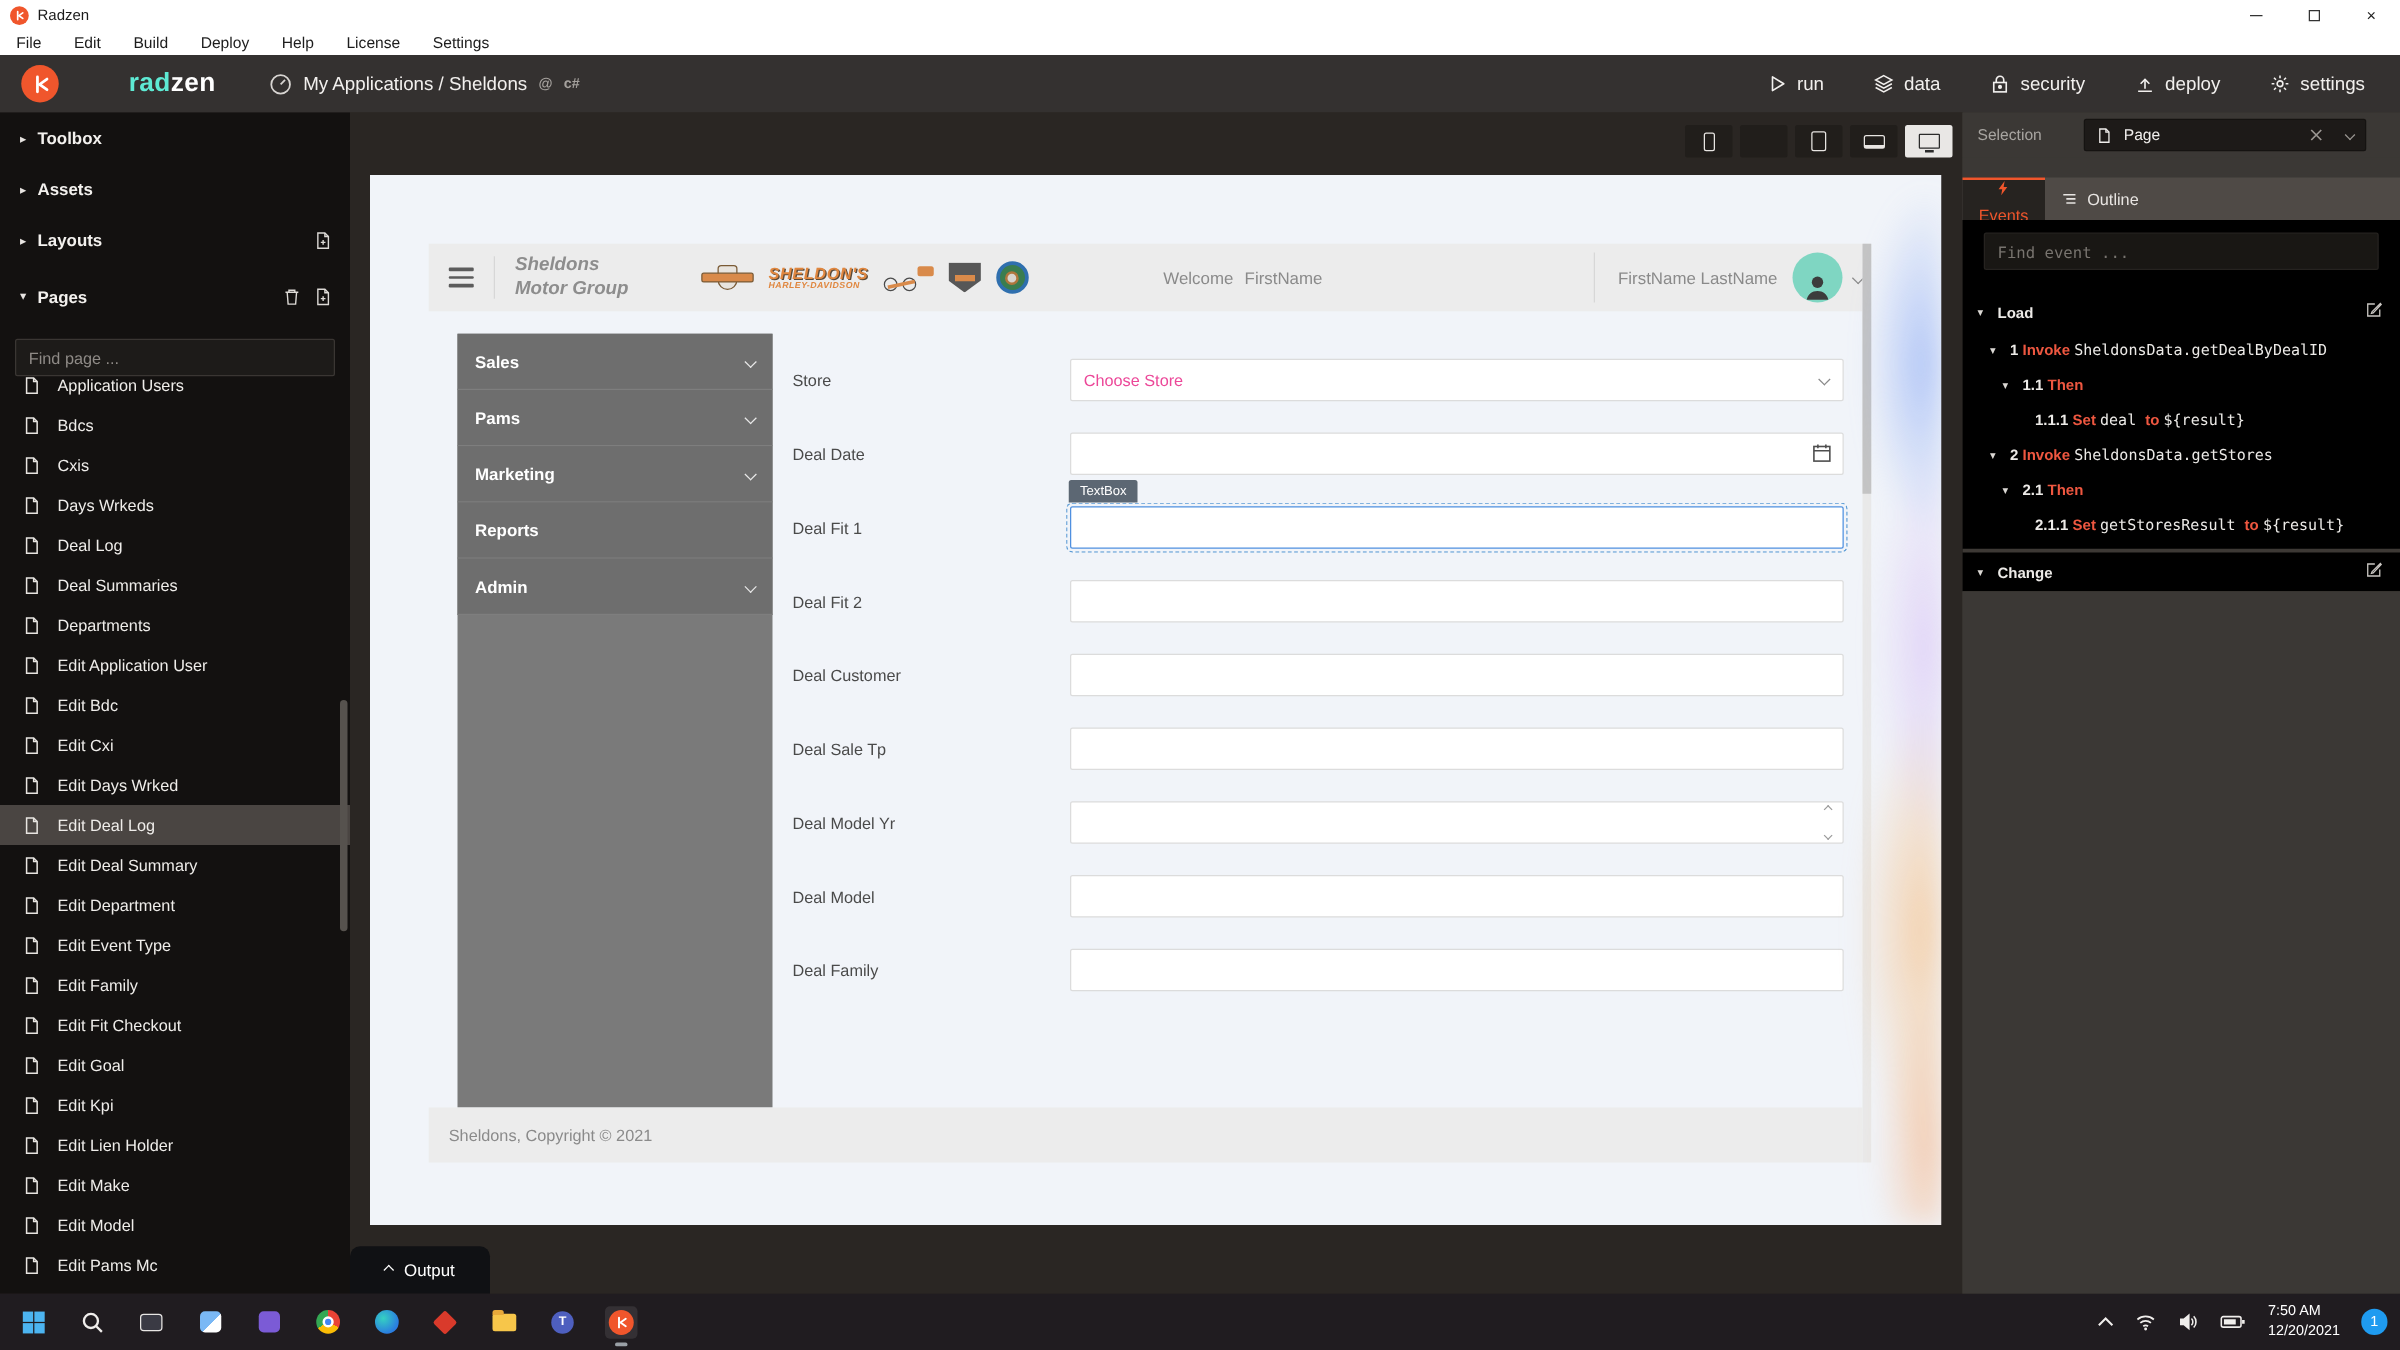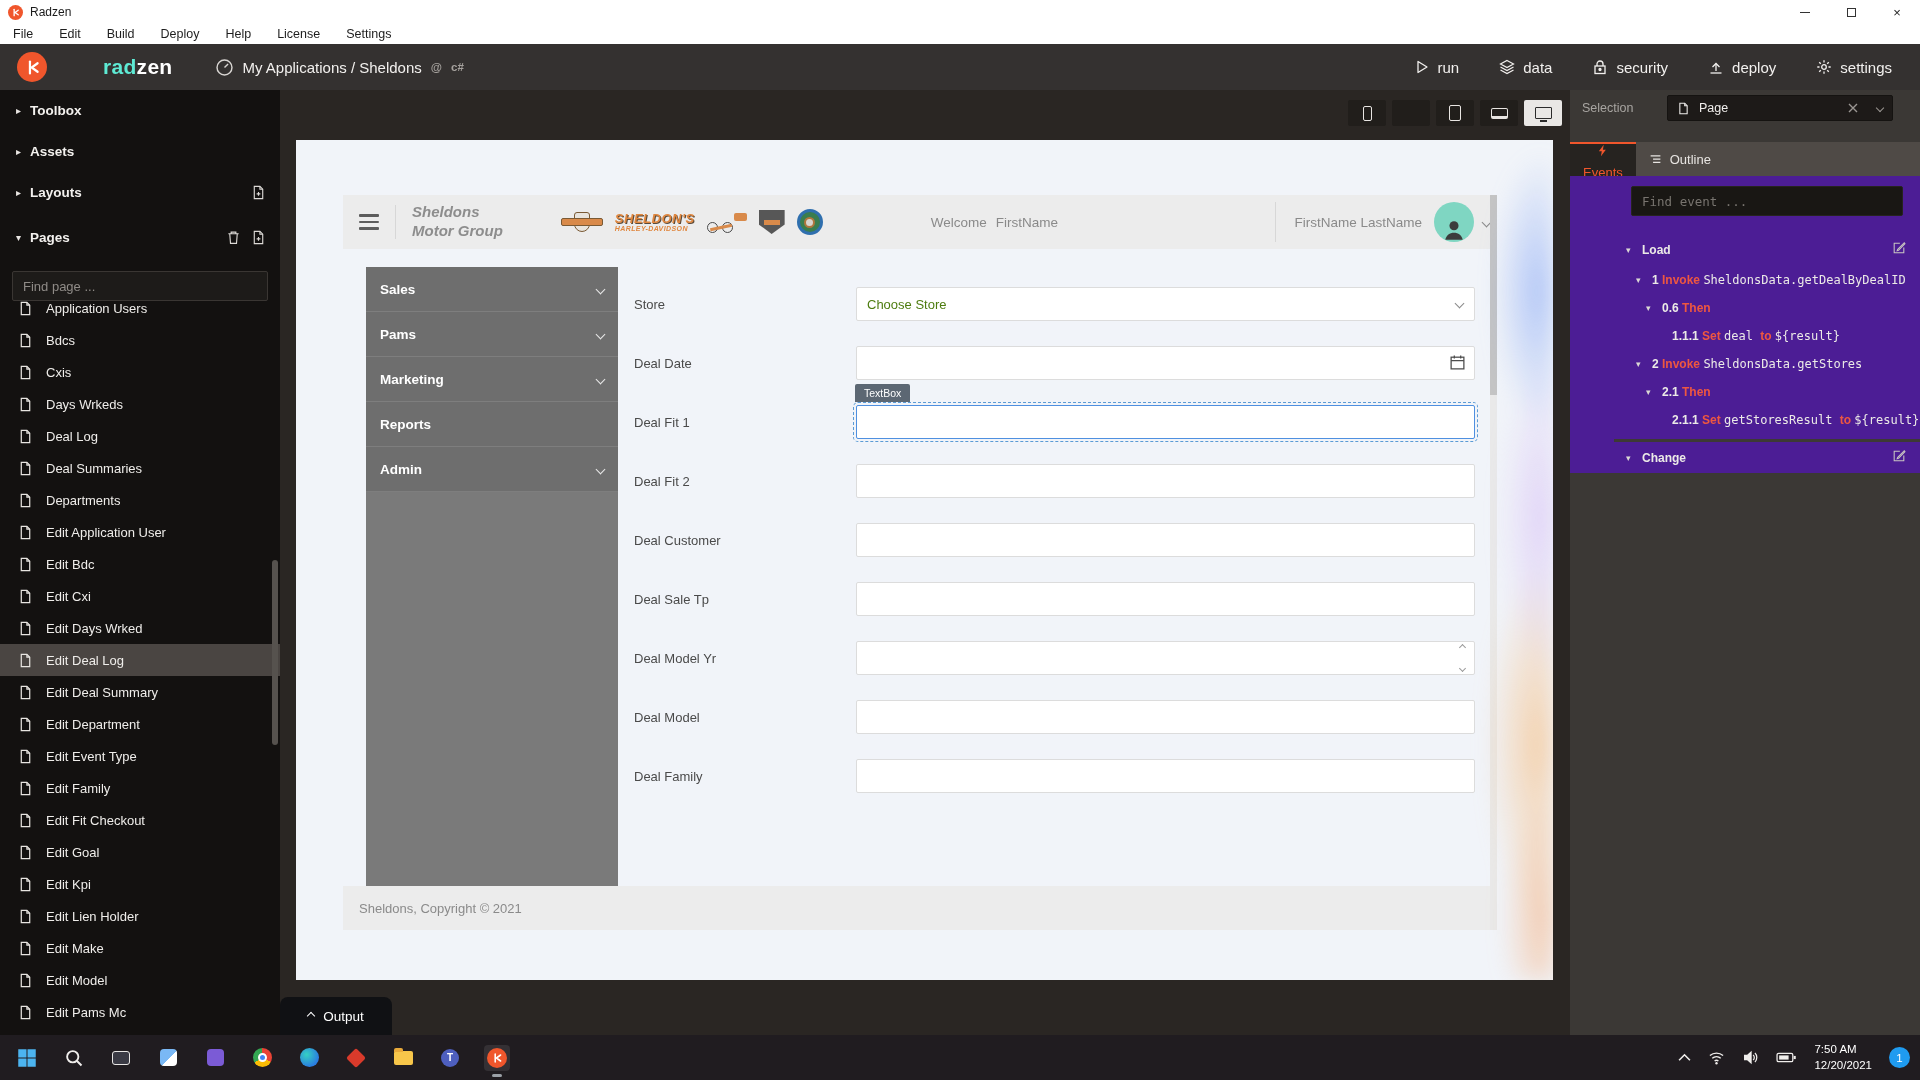--- a/index.html
+++ b/index.html
@@ -105,21 +105,21 @@
   .pv-body { flex:1; display:flex;margin-left:23px; }
   .pv-menu { width:252px; background:#7a7a7a; margin-top:18px; display:flex; flex-direction:column; }
   .pnav-item { height:45px; background:#6e6e6e; border-bottom:1px solid #7e7e7e; display:flex; align-items:center; padding:0 14px; color:#ffffff; }
   .pnav-label { font-size:13.5px; font-weight:bold; }
   .pnav-chev { margin-left:auto; }
   .pnav-chev .chev { border-color:#e9e9e9; }
   .pv-form { flex:1; padding:38px 15px 0 16px; }
   .form-row { display:flex; align-items:center; height:34px; margin-bottom:25px; }
   .fr-label { width:222px; font-size:13px; color:#4a4a4a; flex:none; }
   .fr-field { flex:1; position:relative; height:34px; }
-  .fr-input { position:absolute; inset:0; background:#ffffff; border:1px solid #dcdcdc; border-radius:2px; display:flex; align-items:center; padding:0 10px; font-size:13px; color:#4d7c0f; }
+  .fr-input { position:absolute; inset:0; background:#ffffff; border:1px solid #dcdcdc; border-radius:2px; display:flex; align-items:center; padding:0 10px; font-size:13px; color:#ec4899; }
   .fr-field.selected .fr-input { border-color:#4f90e0; outline:1px dashed #5b9bd5; outline-offset:2px; }
   .fr-badge { position:absolute; top:-21px; left:-1px; background:#5c6773; color:#ffffff; font-size:10.5px; padding:3px 9px; border-radius:2px 2px 0 0; z-index:2; }
   .fr-caret { position:absolute; right:12px; top:13px; }
   .fr-cal { position:absolute; right:9px; top:8px; width:17px; height:17px; color:#4e4e4e; }
   .fr-spin { position:absolute; right:7px; top:4px; bottom:4px; display:flex; flex-direction:column; justify-content:space-between; align-items:center; width:12px; }
   .fr-spin .chev { width:5px; height:5px; border-width:1.4px; border-color:#9a9a9a; }
   .pv-footer { height:44px; background:#ececec; display:flex; align-items:center; padding-left:16px; font-size:13px; color:#8a8a8a; }
   .pv-scroll { position:absolute; left:1194px; top:55px; bottom:50px; width:7px; background:#e9e9e9; }
   .pv-thumb { position:absolute; top:0; left:0; right:0; height:200px; background:#c4c4c4; }
 
@@ -135,21 +135,21 @@
   .rp-selector svg.doc { width:13px; height:13px; color:#f0eeec; }
   .rp-sel-value { font-size:12.5px; color:#f0eeec; }
   .rp-sel-x { margin-left:auto; width:10px; height:10px; color:#9a9692; }
   .rp-sel-chev { margin-left:10px; }
   .rp-sel-chev .chev { border-color:#9a9692; width:6px; height:6px; }
   .rp-gap { height:16px; background:#3b3835; }
   .rp-tabsrow { height:34px; background:#4f4a46; display:flex; }
   .rp-tab { display:flex; align-items:center; gap:8px; padding:0 13px; font-size:13px; color:#e8e5e2; }
   .rp-tab.active { background:#262320; border-top:2px solid #f0562c; color:#f0562c;flex-direction:column; }
   .rp-tab svg { width:13px; height:13px; }
-  .rp-tree { background:#4c1d95; padding-bottom:2px;padding-left:44px; }
+  .rp-tree { background:#000000; padding-bottom:2px; }
   .rp-find { margin:10px 17px 0 17px; height:30px; background:#191714; border:1px solid #262320; border-radius:2px; display:flex; align-items:center; padding-left:10px; font-family:"DejaVu Sans Mono", monospace; font-size:12.5px; color:#78746f; }
   .ev-rows { margin-top:18px; }
   .ev-row { height:28px; display:flex; align-items:center; position:relative; }
   .ev-caret { font-size:9px; color:#dbd8d4; width:16px; flex:none; }
   .ev-spacer { width:16px; flex:none; }
   .ev-seg-plain { font-size:12px; font-weight:bold; color:#eceae7; white-space:pre; }
   .ev-seg-accent { font-size:12px; font-weight:bold; color:#ee5740; white-space:pre; }
   .ev-seg-code { font-family:"DejaVu Sans Mono", monospace; font-size:12px; color:#eceae7; white-space:pre; }
   .ev-edit { position:absolute; right:14px; top:7px; width:14px; height:14px; color:#c9c6c2; }
   .ev-sep { border-top:3px solid #3d3935; margin-top:5px; padding-top:2px; }
@@ -782,21 +782,21 @@
           </div>
         </div>
         <div class="ev-row" style="padding-left: 22px;">
           <div class="ev-caret">▾</div>
           <span class="ev-seg-plain">1 </span>
           <span class="ev-seg-accent">Invoke </span>
           <span class="ev-seg-code">SheldonsData.getDealByDealID</span>
         </div>
         <div class="ev-row" style="padding-left: 32px;">
           <div class="ev-caret">▾</div>
-          <span class="ev-seg-plain">0.6 </span>
+          <span class="ev-seg-plain">1.1 </span>
           <span class="ev-seg-accent">Then</span>
         </div>
         <div class="ev-row" style="padding-left: 42px;">
           <div class="ev-spacer"></div>
           <span class="ev-seg-plain">1.1.1 </span>
           <span class="ev-seg-accent">Set </span>
           <span class="ev-seg-code">deal </span>
           <span class="ev-seg-accent">to </span>
           <span class="ev-seg-code">${result}</span>
         </div>

